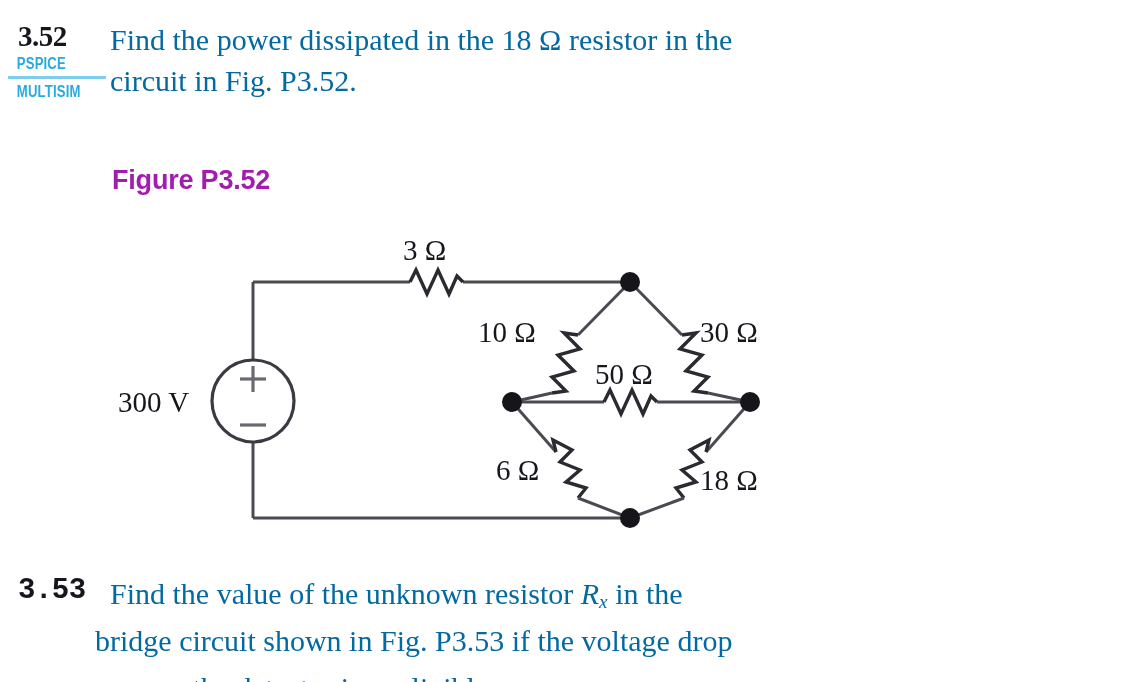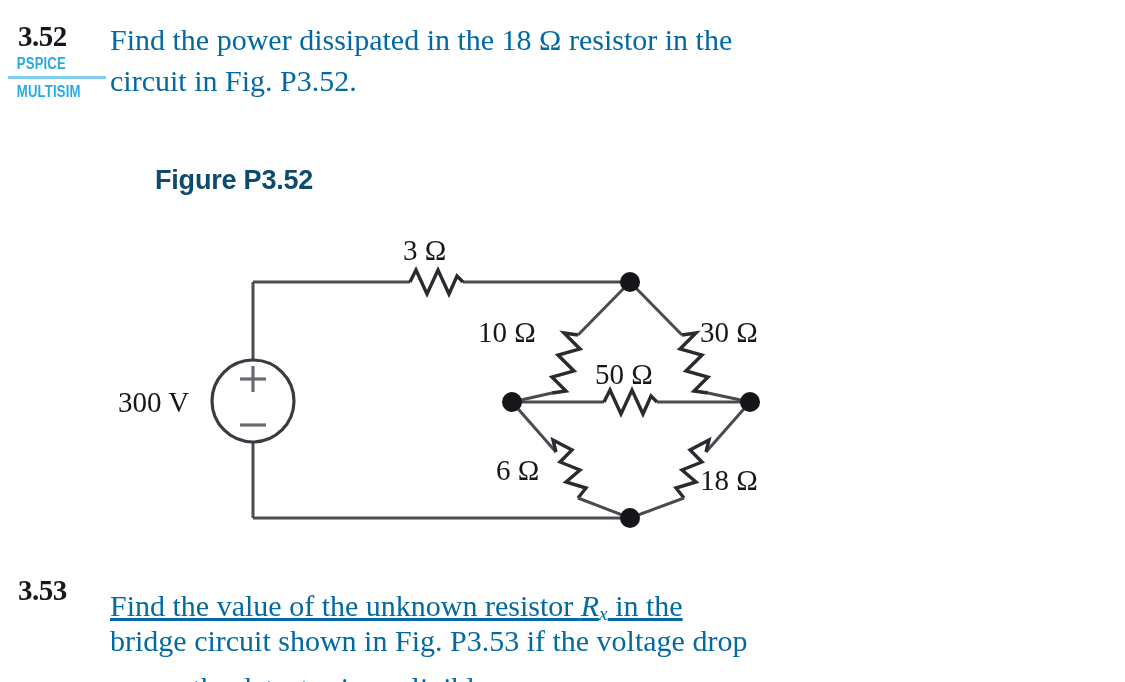--- a/index.html
+++ b/index.html
@@ -84,22 +84,21 @@
 
   
   .fig-caption {
     position: absolute;
     left: 112px;
     top: 165px;
     font-family: "Liberation Sans", sans-serif;
     font-weight: bold;
     font-size: 27px;
     letter-spacing: -0.2px;
-    color: #0c4a6e;
-    margin-left: 43px;
+    color: #a21caf;
   }
 
   
   .circuit {
     position: absolute;
     left: 0px;
     top: 212px;
   }
   .circuit text {
     font-family: "Liberation Serif", serif;
@@ -201,22 +200,22 @@
     <path class="wire" d="M 684 286 L 630 306"></path>
     <text x="700" y="278">18 Ω</text>
 
     <circle class="node" cx="630" cy="70" r="10"></circle>
     <circle class="node" cx="512" cy="190" r="10"></circle>
     <circle class="node" cx="750" cy="190" r="10"></circle>
     <circle class="node" cx="630" cy="306" r="10"></circle>
   </svg>
 
   <div class="problem">
-    <div class="prob-num" style="left:18px; top:574px;">3.53</div>
-
-    <div class="prob-body justified" style="left:110px; top:582px; width:840px;text-decoration:underline;"><span>Find the value of the unknown resistor </span><i>R</i><sub>x</sub><span> in the</span></div>
-
-    <div class="prob-body justified" style="left:110px; top:617px; width:840px;">bridge circuit shown in Fig. P3.53 if the voltage drop</div>
+    <div class="prob-num" style="left:18px; top:574px;font-family:Liberation Mono, monospace;">3.53</div>
+
+    <div class="prob-body justified" style="left:110px; top:570px; width:840px;"><span>Find the value of the unknown resistor </span><i>R</i><sub>x</sub><span> in the</span></div>
+
+    <div class="prob-body justified" style="left:95px; top:617px; width:840px;">bridge circuit shown in Fig. P3.53 if the voltage drop</div>
 
     <div class="prob-body" style="left:110px; top:664px; width:840px;">across the detector is negligible.</div>
   </div>
 
 </div>
 
 </body></html>

